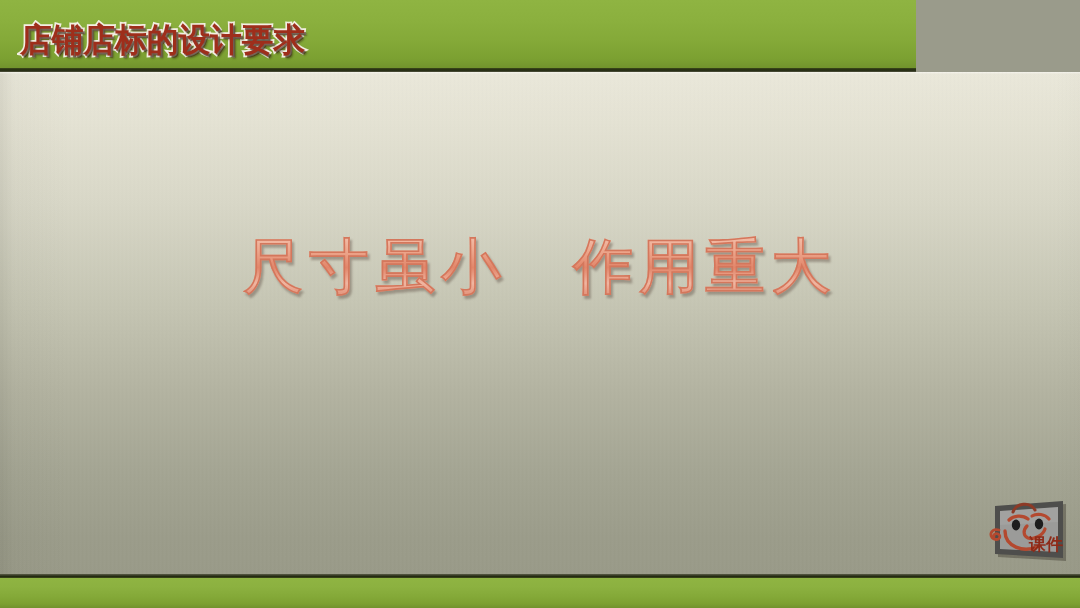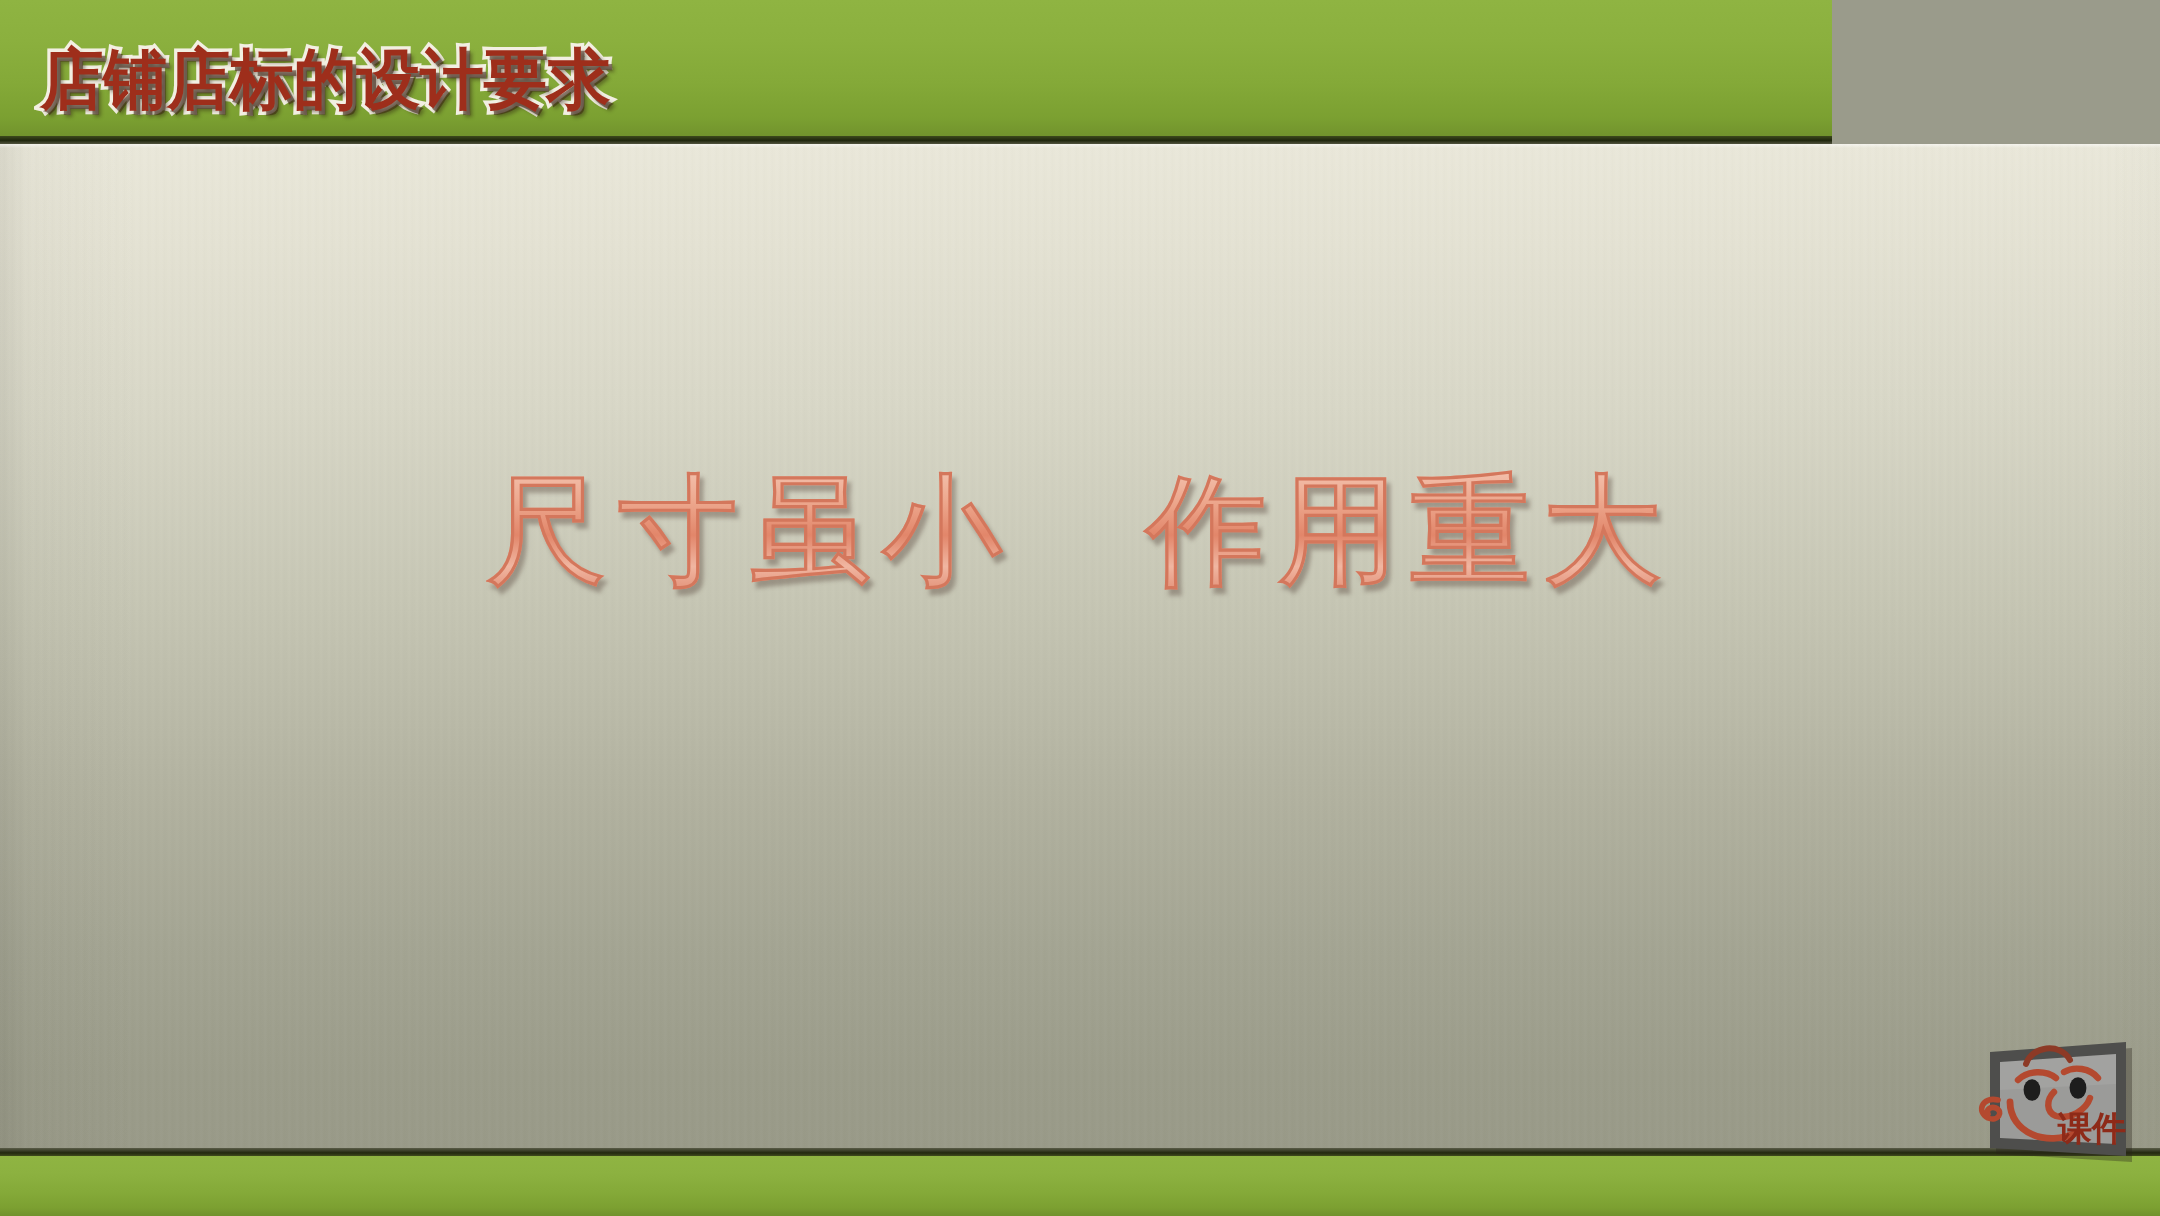--- a/index.html
+++ b/index.html
@@ -171,21 +171,21 @@
     left: 0; top: -4px;
     width: 100%;
     height: 4px;
     background: linear-gradient(to bottom, #5a5c48 0%, #22280f 60%, #3f4a1d 100%);
   }
 
   
   .logo {
     position: absolute;
     left: 983px;
-    top: 518px;
+    top: 498px;
     width: 84px;
     height: 66px;
     z-index: 4;
   }
   .logo svg { display: block; }
 </style>
 </head>
 <body>
 
 <div id="slide">

